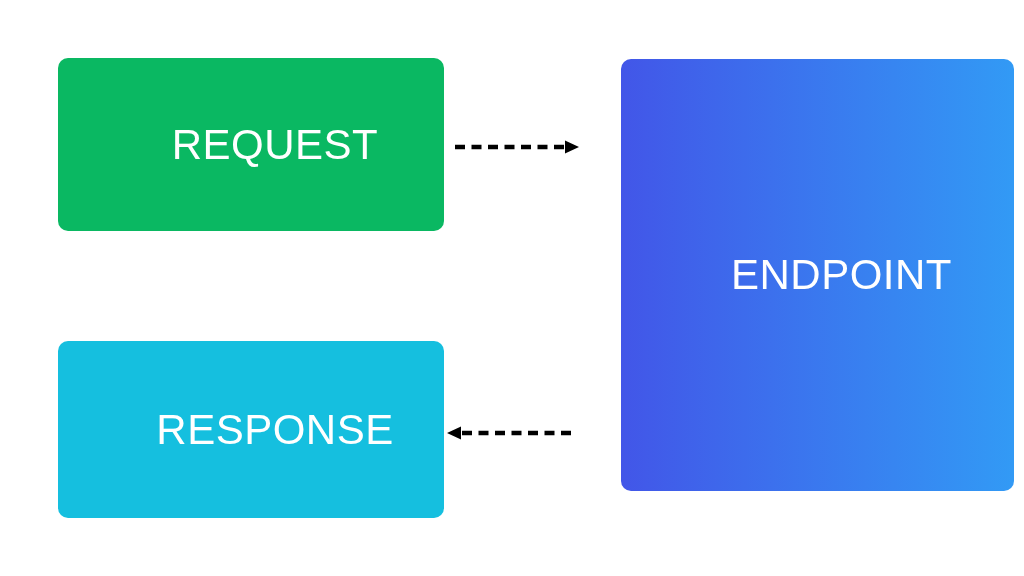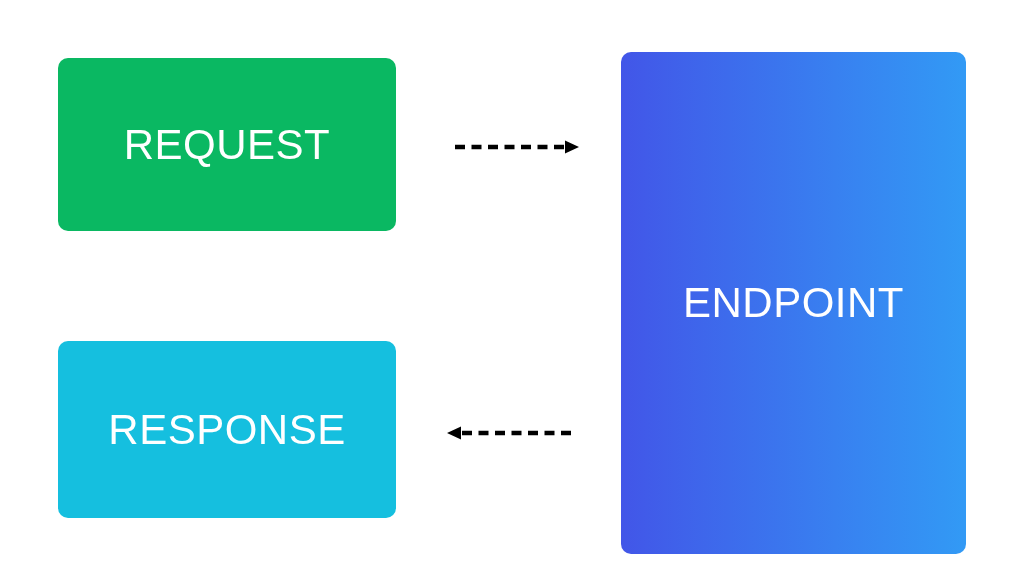--- a/index.html
+++ b/index.html
@@ -16,42 +16,43 @@
     height: 576px;
     background: var(--background, #ffffff);
   }
   .node {
     position: absolute;
     display: flex;
     align-items: center;
     justify-content: center;
     border-radius: 10px;
     color: var(--label-text, #ffffff);
+    padding-left: 48px;
   }
   .node-label {
     font-size: 42px;
     font-weight: 400;
     letter-spacing: 0.5px;
     line-height: 1;
     user-select: none;
   }
   #request-node {
     left: 58px; top: 58px;
     width: 338px; height: 173px;
     background: var(--request-fill);
   }
   #response-node {
     left: 58px; top: 341px;
     width: 338px; height: 177px;
     background: var(--response-fill);
     text-align: center;
   }
   #endpoint-node {
-    left: 621px; top: 52px;
-    width: 345px; height: 502px;
+    left: 621px; top: 59px;
+    width: 345px; height: 432px;
     background: linear-gradient(90deg, var(--endpoint-gradient-start), var(--endpoint-gradient-end));
   }
   .arrow {
     position: absolute;
     width: 140px;
     height: 28px;
     overflow: visible;
   }
   #arrow-top   { left: 448px; top: 133px; }
   #arrow-bottom{ left: 438px; top: 419px; }

